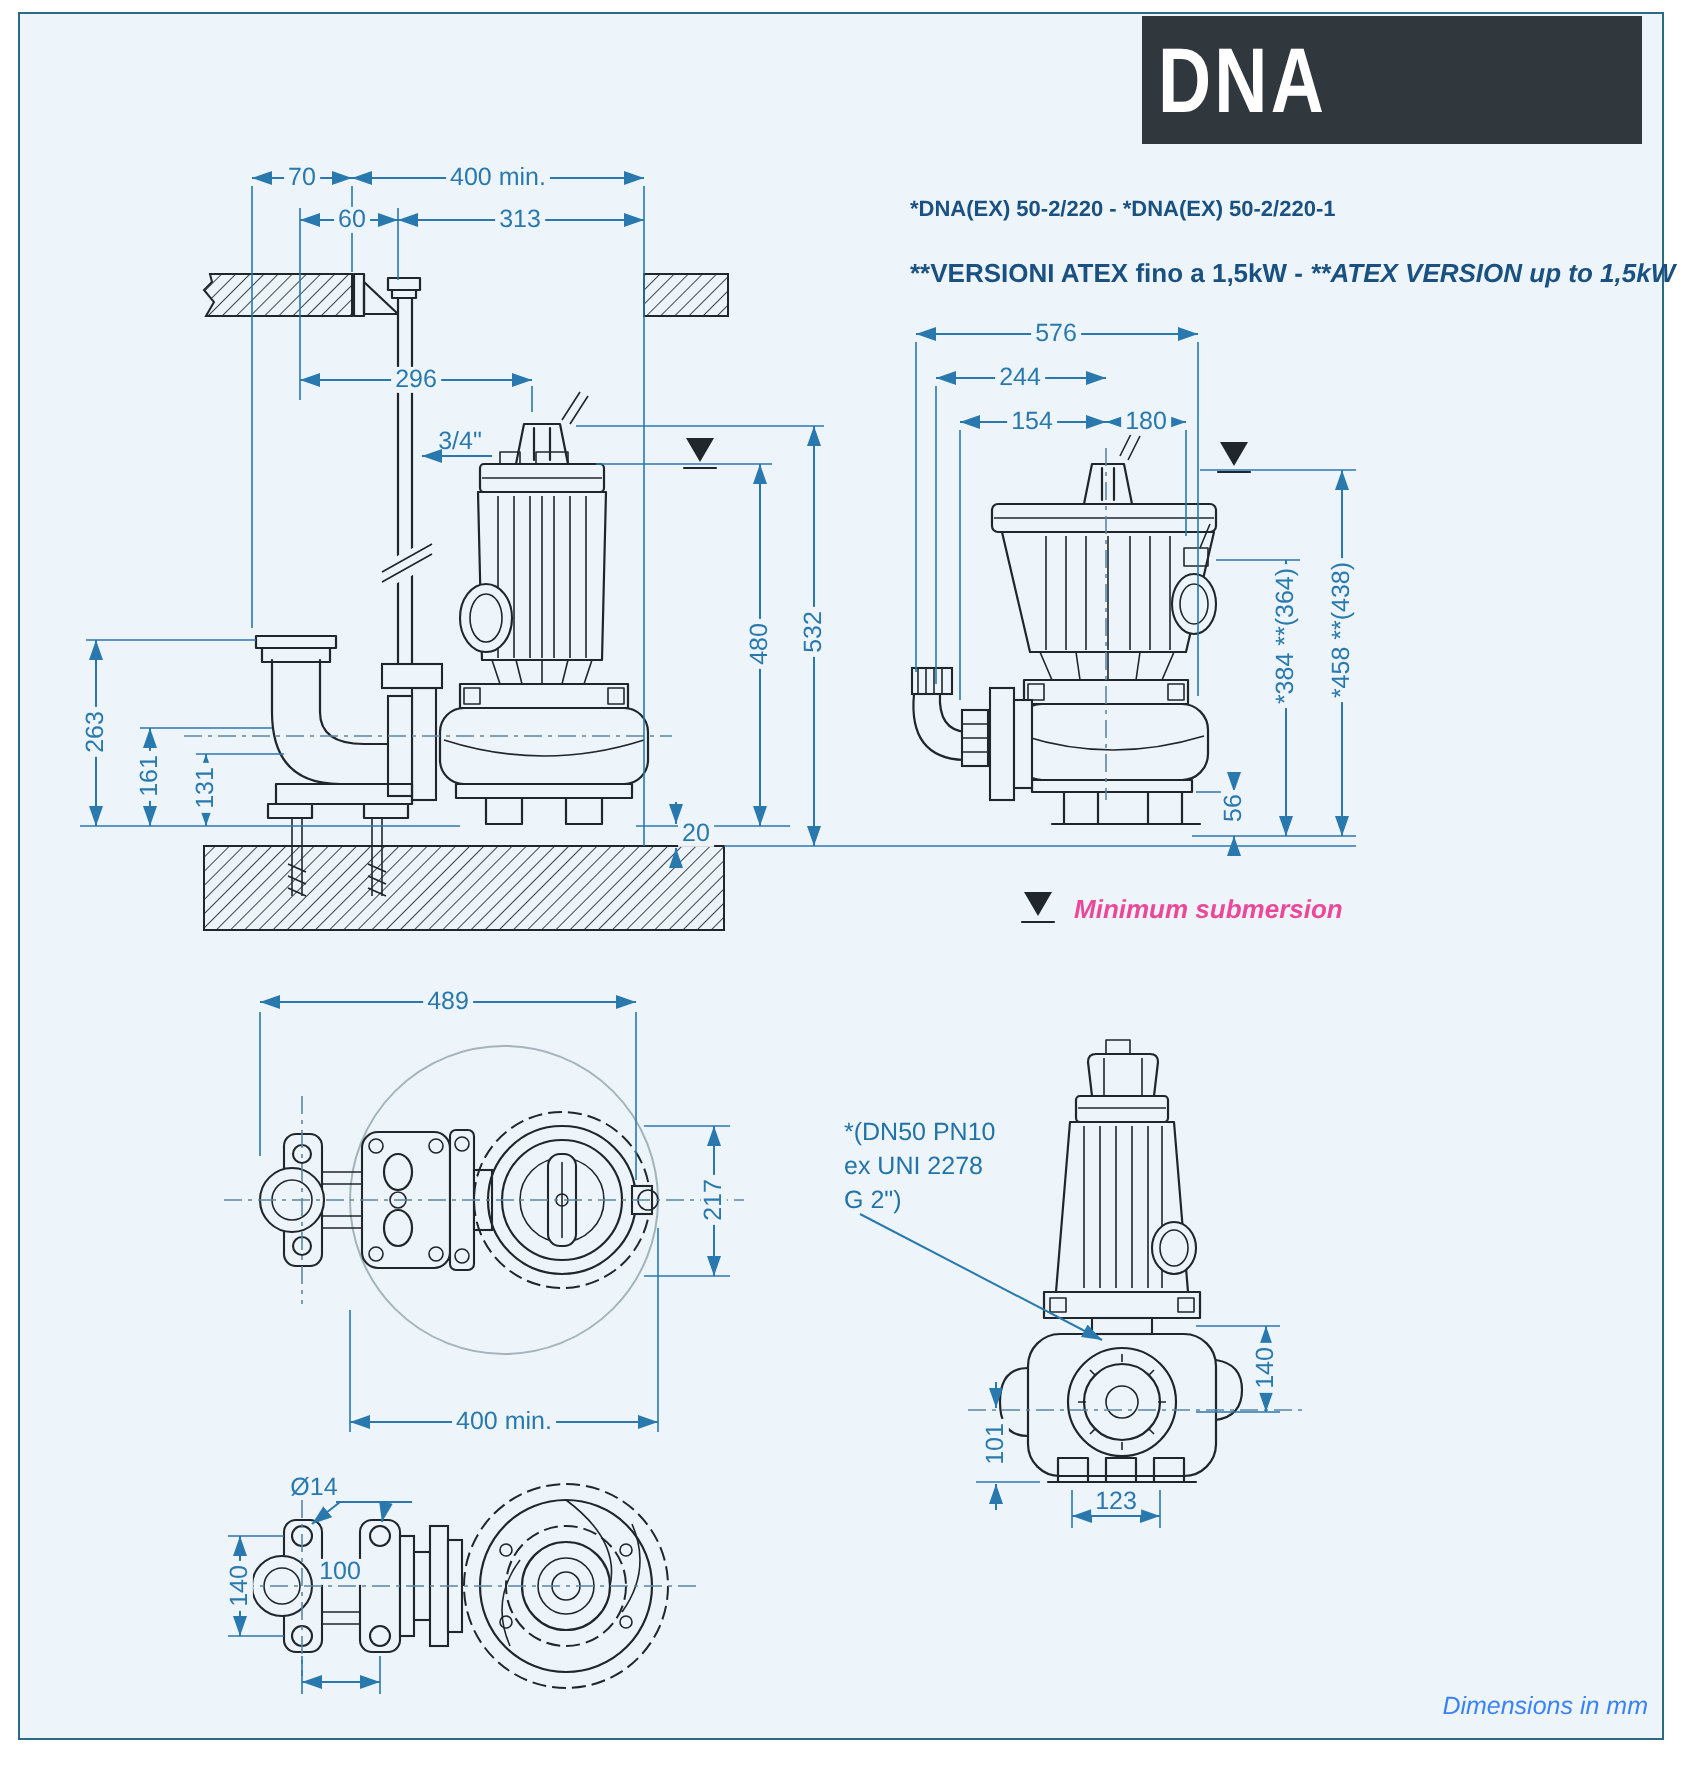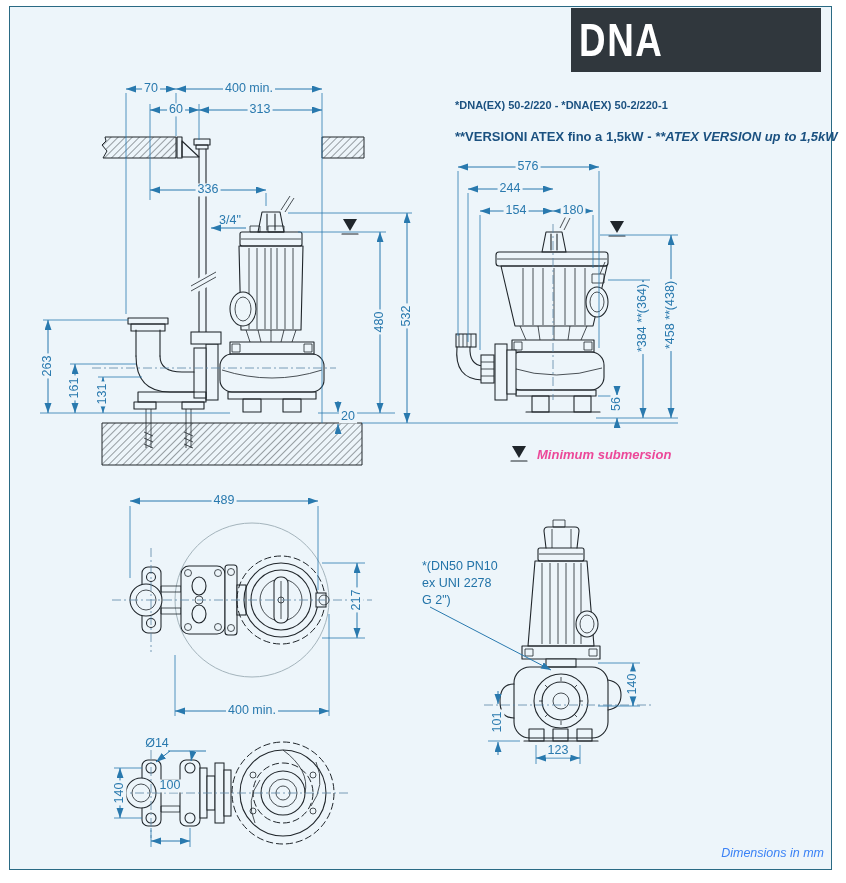--- a/index.html
+++ b/index.html
@@ -333,21 +333,21 @@
     <line class="dl" x1="193" y1="751" x2="191" y2="761" marker-end="url(#ar)"></line>
     <line class="dl dla" x1="120" y1="768" x2="120" y2="818"></line>
     <line class="dl dla" x1="151" y1="841" x2="190" y2="841"></line>
   </g>
 </svg>
 
 <span class="lbl" style="left:151px;top:89px">70</span>
 <span class="lbl" style="left:249px;top:89px">400 min.</span>
 <span class="lbl" style="left:176px;top:110px">60</span>
 <span class="lbl" style="left:260px;top:110px">313</span>
-<span class="lbl" style="left:208px;top:190px">336</span>
+<span class="lbl" style="left:208px;top:190px">296</span>
 <span class="lbl noBg" style="left:230px;top:221px">3/4"</span>
 <span class="lbl rot" style="left:48px;top:366px">263</span>
 <span class="lbl rot" style="left:75px;top:388px">161</span>
 <span class="lbl rot" style="left:103px;top:394px">131</span>
 <span class="lbl" style="left:348px;top:417px">20</span>
 <span class="lbl rot" style="left:380px;top:322px">480</span>
 <span class="lbl rot" style="left:407px;top:316px">532</span>
 
 <span class="lbl" style="left:528px;top:167px">576</span>
 <span class="lbl" style="left:510px;top:189px">244</span>

